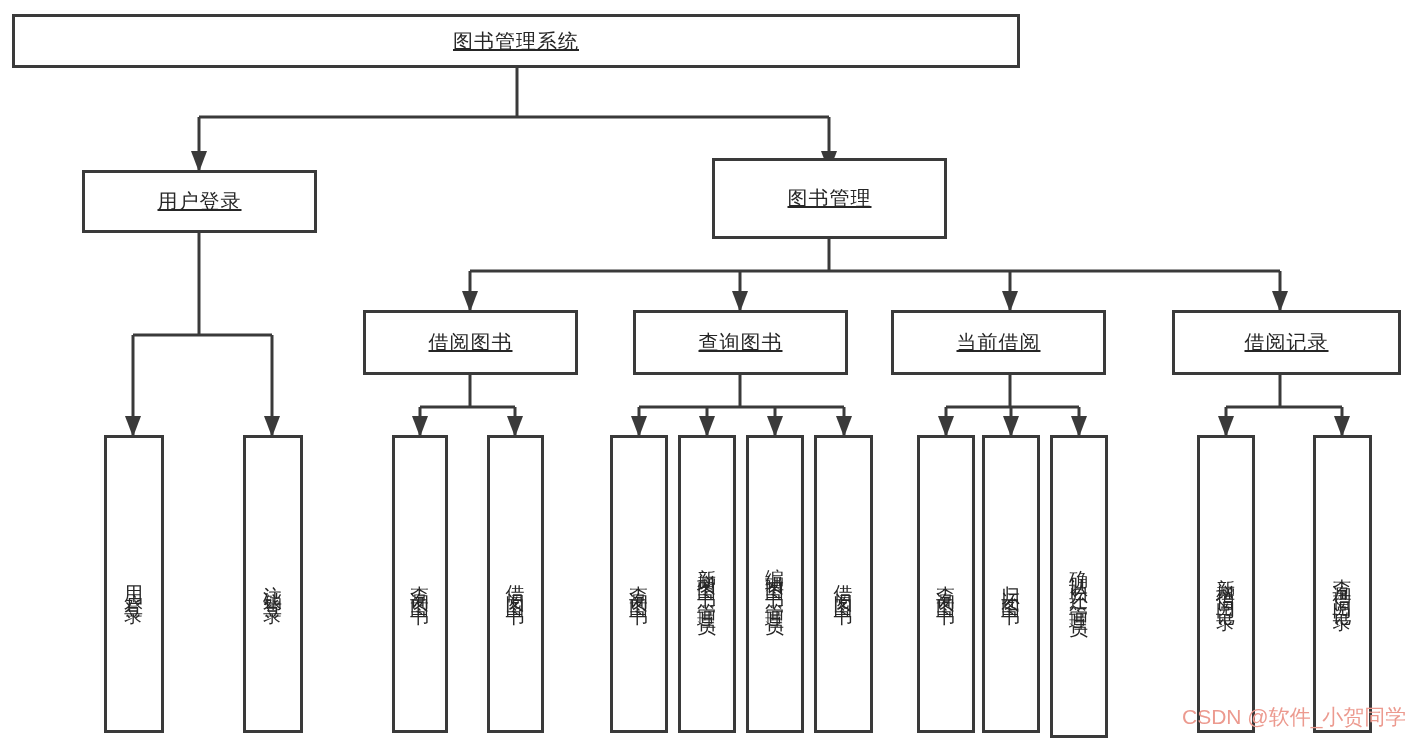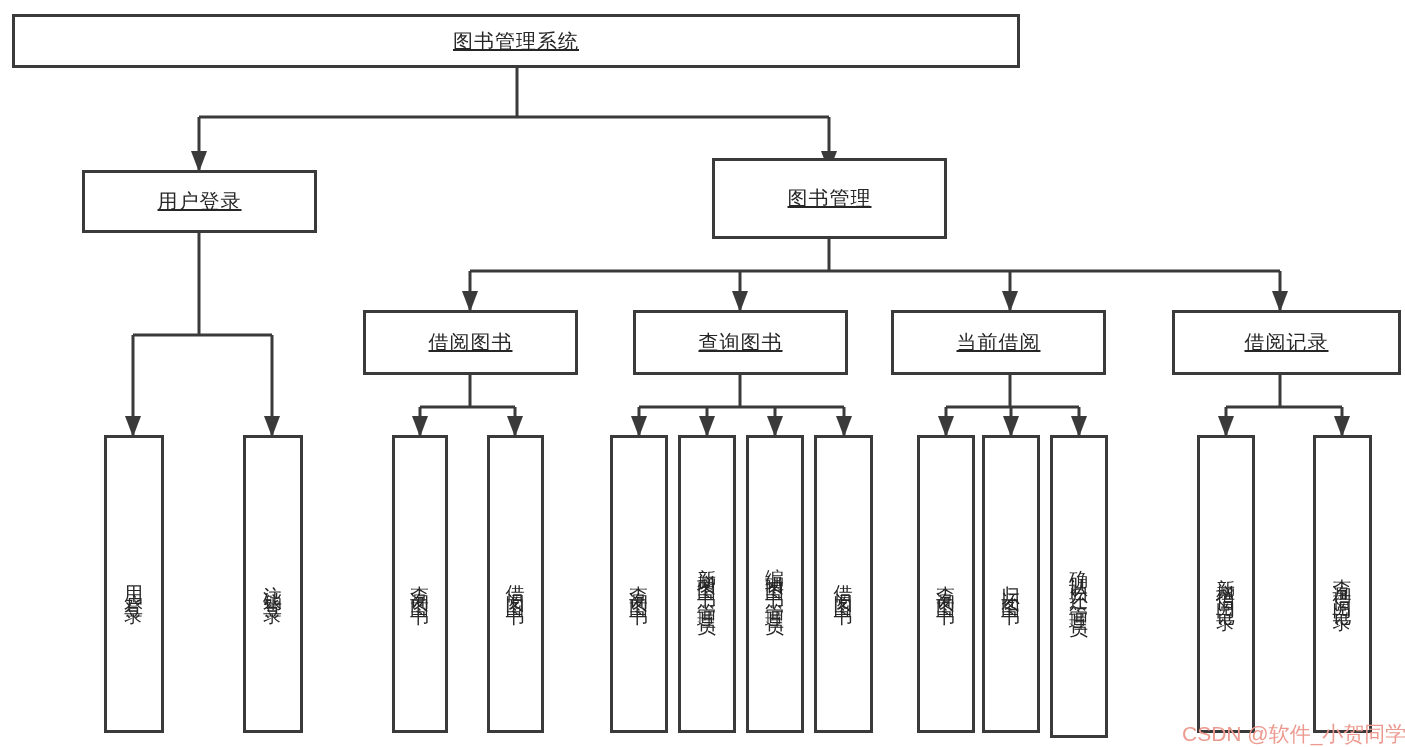--- a/index.html
+++ b/index.html
@@ -49,21 +49,21 @@
     writing-mode: vertical-rl;
     text-orientation: mixed;
     font-size: 19px;
     letter-spacing: 7px;
     line-height: 1;
     white-space: nowrap;
   }
   #watermark {
     position: absolute;
     left: 1182px;
-    top: 720px;
+    top: 703px;
     font-size: 21px;
     color: var(--watermark);
     white-space: nowrap;
     z-index: 5;
   }
 </style>
 </head>
 <body>
 
 <div id="stage">

